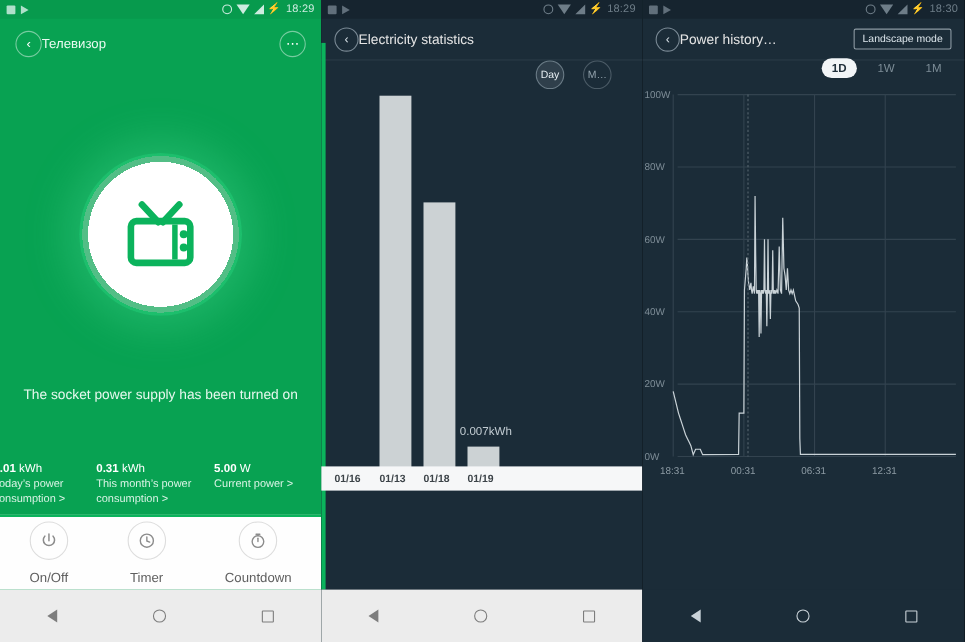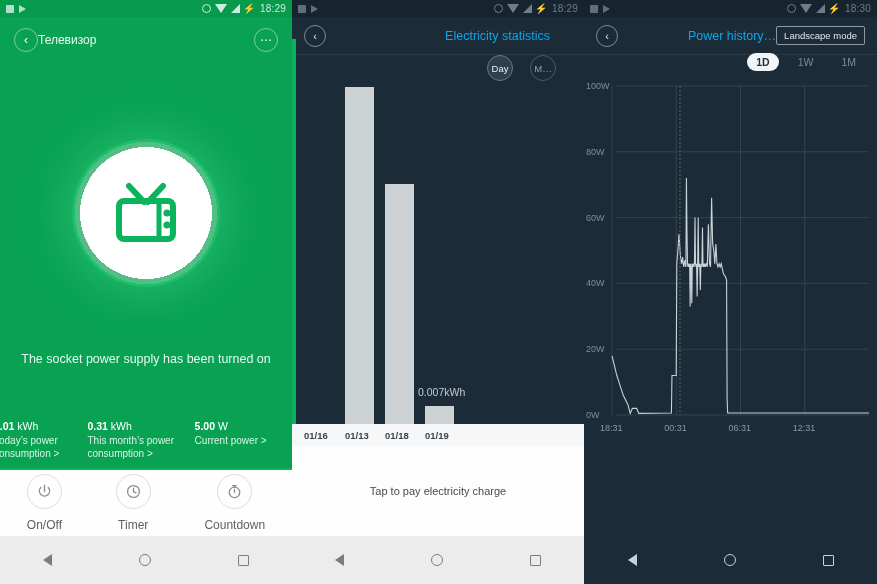--- a/index.html
+++ b/index.html
@@ -72,21 +72,21 @@
   .nav-home { width:12px;height:12px;border:1.6px solid #7d7d7d;border-radius:50%;}
   .nav-rec { width:11px;height:11px;border:1.6px solid #7d7d7d;border-radius:1px;}
   .navbar-dark { background:#1b2c38; }
   .navbar-dark .nav-back { border-right-color:#c9d2d8; }
   .navbar-dark .nav-home { border-color:#c9d2d8; }
   .navbar-dark .nav-rec { border-color:#c9d2d8; }
 
   
   .dark-appbar { height:38px; display:flex; align-items:center; padding:0 12px;
                  border-bottom:1px solid #2a3a46; }
-  .dark-title { flex:1; text-align:right; font-size:12.5px; color:#0ea5e9; }
+  .dark-title { flex:1; text-align:left; font-size:12.5px; color:#e5e5e5; }
   .dbtn { width:22px;height:22px;border:1.2px solid rgba(200,215,225,.55);border-radius:50%;
           display:flex;align-items:center;justify-content:center;color:#dde6ec;font-size:11px;flex:none;}
 
   .seg-pills { position:absolute; right:28px; top:55px; display:flex; gap:6px; }
   .pill { width:26px;height:26px;border-radius:50%;border:1px solid #4b5b66;
           display:flex;align-items:center;justify-content:center;font-size:9.5px;color:#93a3ad;margin-left:11px; }
   .pill.on { background:#2f3f4b; color:#eaf1f5; border-color:#6a7b86; }
 
   .barchart { position:absolute; left:0; right:0; top:80px; height:348px;padding-left:22px; }
   .bar { position:absolute; bottom:0; background:#ccd2d4; }
@@ -247,23 +247,20 @@
       <div class="bar-lbl" style="left:126px; top:306px;">0.007kWh</div>
     </div>
 
     <div class="xaxis">
       <span class="xtick" style="left:12px;">01/16</span>
       <span class="xtick" style="left:53px;">01/13</span>
       <span class="xtick" style="left:93px;">01/18</span>
       <span class="xtick" style="left:133px;">01/19</span>
     </div>
 
-    <div class="paybox">
-      <div class="pay-txt">Tap to pay electricity charge</div>
-    </div>
 
     <div class="navbar">
       <div class="nav-back"></div>
       <div class="nav-home"></div>
       <div class="nav-rec"></div>
     </div>
   </div>
 
   <div class="panel panel-c">
 

